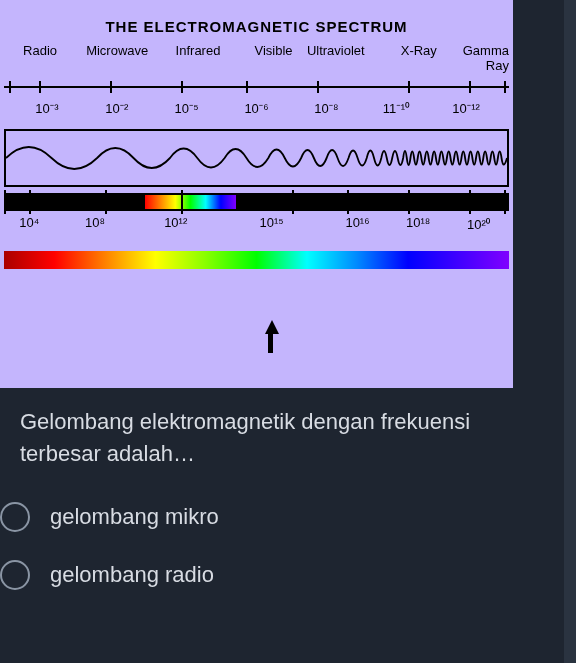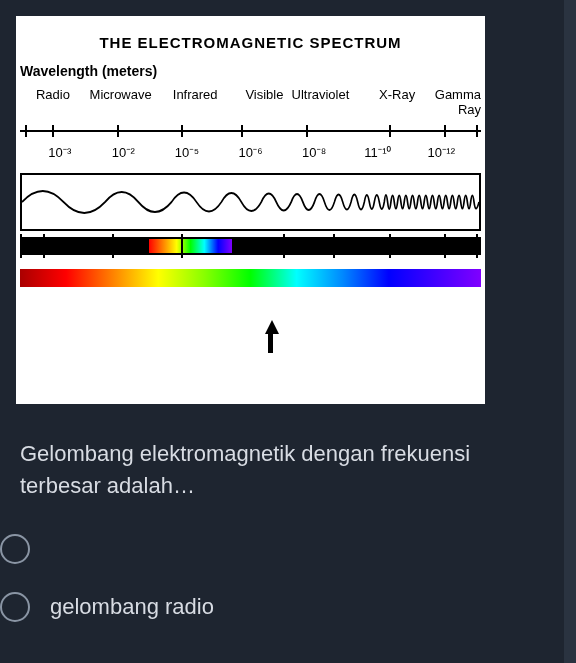--- a/index.html
+++ b/index.html
@@ -1,18 +1,18 @@
 <!DOCTYPE html>
 <html><head>
 <meta charset="utf-8">
 <style>
 *{margin:0;padding:0;box-sizing:border-box}
 body{width:576px;height:663px;background:#1e2530;font-family:Arial,sans-serif;overflow:hidden;position:relative}
 .scrollbar{position:absolute;right:0;top:0;width:12px;height:100%;background:#2a3340}
-.diagram{width:469px;height:388px;background:#ffffff;margin:16px}
+.diagram{width:513px;height:388px;background:#c4b5fd;margin:0}
 .diagram-title{text-align:center;font-weight:bold;font-size:15px;padding:18px 0 8px;letter-spacing:1px}
 .axis-label{font-weight:bold;font-size:14px;padding:4px 4px 8px}
 .band-row{display:flex;justify-content:space-between;padding:0 4px;font-size:13px}
 .band-row span{flex:1;text-align:right}
 .band-row span:first-child{text-align:center}
 .tick-line{position:relative;height:20px;margin:4px 4px 0}
 .tick-line .hline{position:absolute;top:9px;left:0;right:0;height:2px;background:#000}
 .tick-line .tick{position:absolute;top:4px;width:2px;height:12px;background:#000}
 .val-row{display:flex;padding:2px 12px 8px;font-size:13px}
 .val-row span{flex:1;text-align:center}
@@ -30,21 +30,20 @@
 .radio{width:30px;height:30px;border:2.5px solid #8a95a4;border-radius:50%;margin-right:20px;flex-shrink:0}
 .opt-text{color:#d8dce3;font-size:22px}
 .freq-vals{display:flex;padding:4px 4px;font-size:13px}
 .freq-vals span{text-align:center}
 </style>
 </head>
 <body>
 
 <div class="diagram">
   <div class="diagram-title">THE ELECTROMAGNETIC SPECTRUM</div>
-  <div class="axis-label">Wavelength (meters)</div>
   <div class="band-row">
     <span>Radio</span>
     <span>Microwave</span>
     <span>Infrared</span>
     <span>Visible</span>
     <span>Ultraviolet</span>
     <span>X-Ray</span>
     <span>Gamma Ray</span>
   </div>
   <div class="tick-line">
@@ -78,30 +77,40 @@
     <div class="tick" style="left:0%"></div>
       <div class="tick" style="left:5%"></div>
     <div class="tick" style="left:20%"></div>
       <div class="tick" style="left:35%"></div>
     <div class="tick" style="left:57%"></div>
       <div class="tick" style="left:68%"></div>
     <div class="tick" style="left:80%"></div>
       <div class="tick" style="left:92%"></div>
     <div class="tick" style="left:99%"></div>
   </div>
+  <div class="freq-vals">
+    <span style="width:10%">10⁴</span>
+    <span style="width:16%">10⁸</span>
+    <span style="width:16%">10¹²</span>
+    <span style="width:22%">10¹⁵</span>
+    <span style="width:12%">10¹⁶</span>
+    <span style="width:12%">10¹⁸</span>
+    <span style="width:12%">10²⁰</span>
+  </div>
   <div class="arrow"></div>
   <div class="arrow-stem"></div>
   <div class="rainbow"></div>
 </div>
 
 <div class="question">Gelombang elektromagnetik dengan frekuensi terbesar adalah…</div>
 
 <div class="options">
   <div class="option">
     <div class="radio"></div>
+    <div class="opt-text">gelombang mikro</div>
   </div>
   <div class="option">
     <div class="radio"></div>
     <div class="opt-text">gelombang radio</div>
   </div>
 </div>
 
 <div class="scrollbar"></div>
 
 </body></html>

